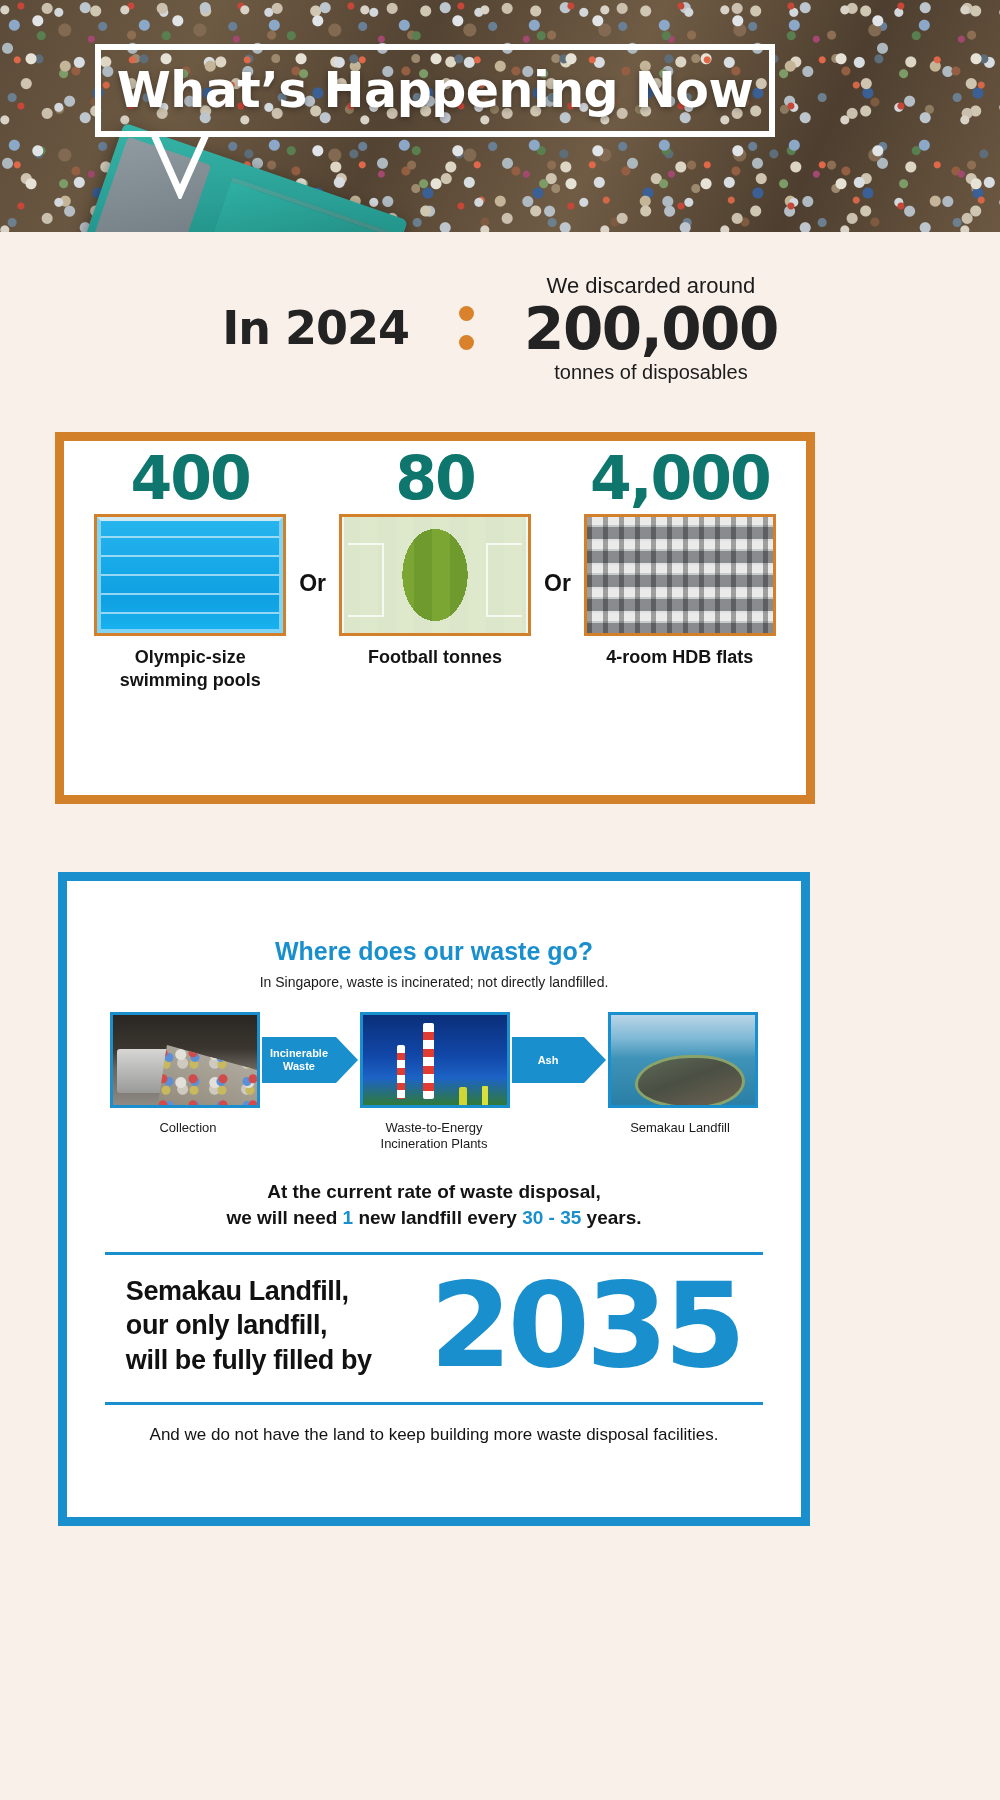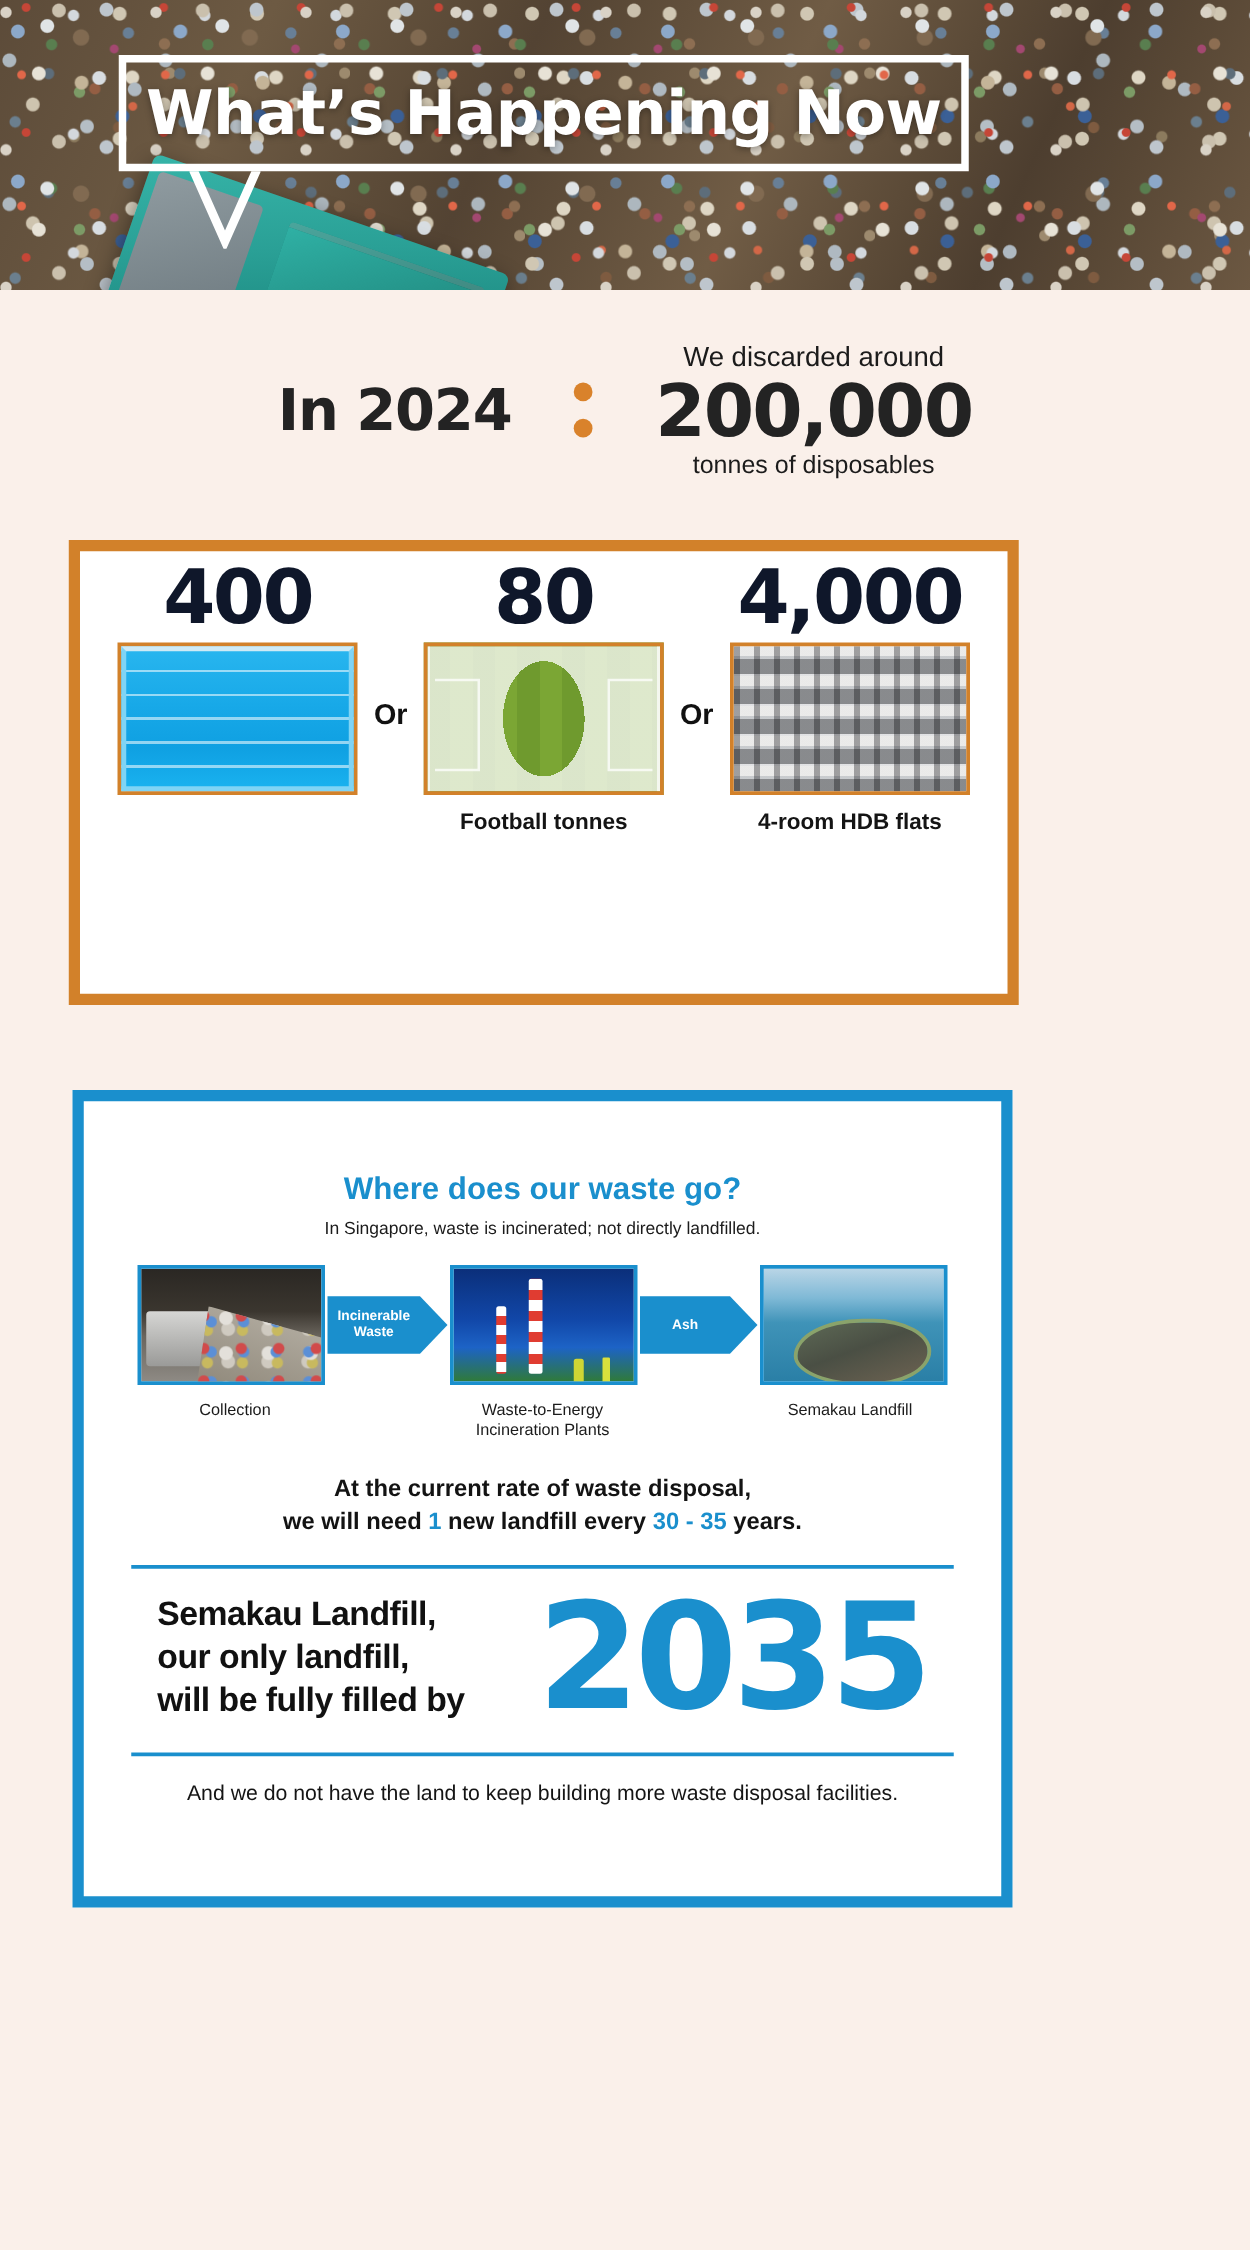--- a/index.html
+++ b/index.html
@@ -148,21 +148,21 @@
     letter-spacing:-.2px;
   }
   .equiv-row {
     display:flex;
     align-items:flex-start;
     justify-content:center;
     padding-top:6px;
   }
   .equiv-item { width:206px; text-align:center; }
   .equiv-num {
-    color:#0f172a;
+    color:#0f766e;
     font-size:60px;
     font-weight:bold;
     font-family:"DejaVu Sans", sans-serif;
     line-height:1.05;
     letter-spacing:-2px;
   }
   .equiv-thumb {
     width:192px; height:122px;
     margin:4px auto 0;
     border:3px solid #d2812a;
@@ -401,20 +401,21 @@
     <div class="stat-bottom">tonnes of disposables</div>
   </div>
 </div>
 
 <div class="orange-card">
   <div class="equiv-row">
 
     <div class="equiv-item">
       <div class="equiv-num">400</div>
       <div class="equiv-thumb thumb-pool"></div>
+      <div class="equiv-label">Olympic-size<br>swimming pools</div>
     </div>
 
     <div class="or-sep">Or</div>
 
     <div class="equiv-item">
       <div class="equiv-num">80</div>
       <div class="equiv-thumb thumb-field"></div>
       <div class="equiv-label">Football tonnes</div>
     </div>
 

